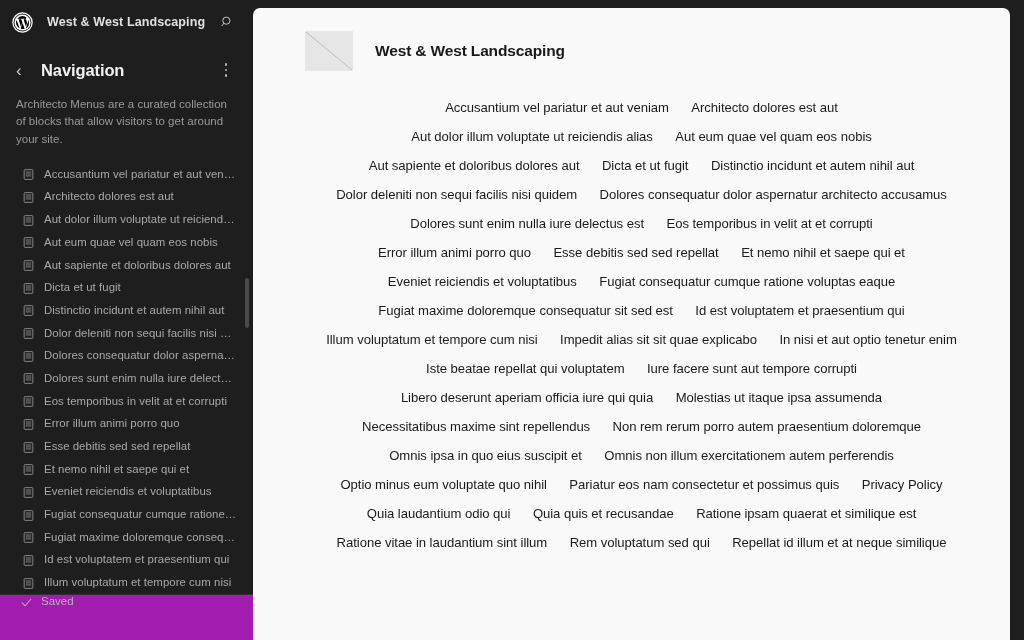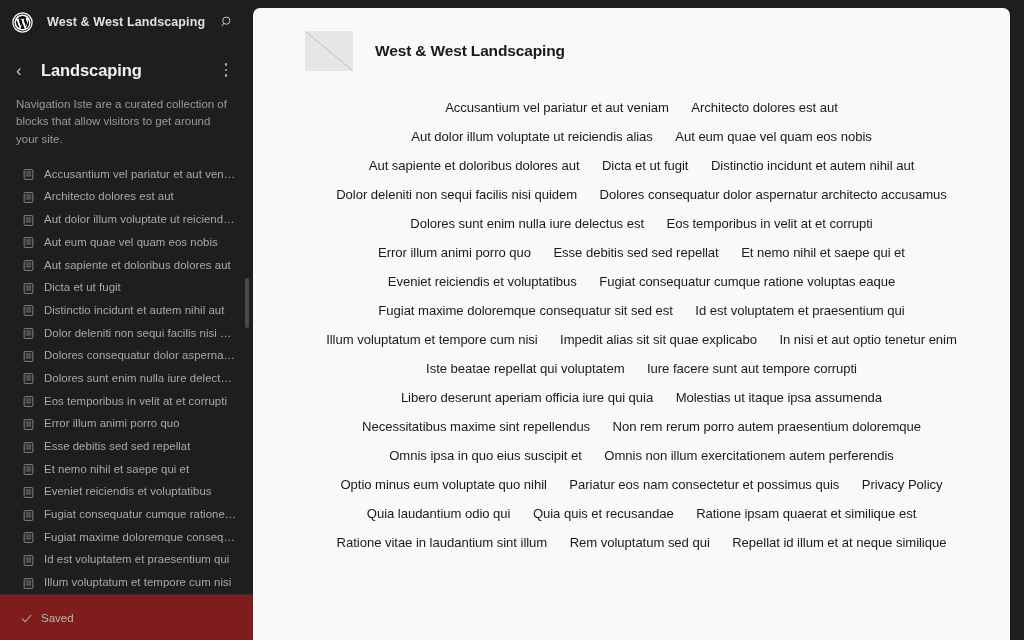--- a/index.html
+++ b/index.html
@@ -198,23 +198,23 @@
   }
 
   
   .status-bar {
     position: absolute;
     left: 0;
     bottom: 0;
     width: 253px;
     height: 46px;
     display: flex;
-    align-items: center;
+    align-items: flex-start;
     padding-left: 20px;
-    background: #7f1d1d;
+    background: #a21caf;
     border-top: 1px solid #2f2f2f;
     gap: 8px;
     z-index: 5;
   }
 
   .check-icon {
     width: 13px;
     height: 13px;
     display: block;
     flex: 0 0 13px;
@@ -308,28 +308,28 @@
         <svg viewBox="0 0 24 24" width="16" height="16" aria-hidden="true">
           <circle cx="11" cy="10" r="5.4" fill="none" stroke="#cfcfcf" stroke-width="1.4"></circle>
           <line x1="7.2" y1="14.1" x2="4.4" y2="17.6" stroke="#cfcfcf" stroke-width="1.4" stroke-linecap="round"></line>
         </svg>
       </button>
     </div>
 
     <div class="nav-panel">
       <div class="nav-head">
         <button class="back-btn">‹</button>
-        <span class="nav-title">Landscaping</span>
+        <span class="nav-title">Navigation</span>
         <button class="kebab-btn">
           <i></i>
             <i></i>
             <i></i>
         </button>
       </div>
-      <p class="nav-desc">Navigation Iste are a curated collection of blocks that allow visitors to get around your site.</p>
+      <p class="nav-desc">Architecto Menus are a curated collection of blocks that allow visitors to get around your site.</p>
     </div>
 
     <div class="nav-list-wrap">
       <ul class="nav-list" id="nav-list">
           <li class="nav-item">
             <span class="pg-icon"><svg viewBox="0 0 24 24" width="13" height="13" aria-hidden="true">
                 <rect x="4" y="3" width="16" height="18" rx="1.6" fill="none" stroke="currentColor" stroke-width="1.6"></rect>
                 <line x1="7.6" y1="7.4" x2="16.4" y2="7.4" stroke="currentColor" stroke-width="1.5" stroke-linecap="round"></line>
                 <line x1="7.6" y1="11" x2="16.4" y2="11" stroke="currentColor" stroke-width="1.5" stroke-linecap="round"></line>
                 <line x1="7.6" y1="14.6" x2="16.4" y2="14.6" stroke="currentColor" stroke-width="1.5" stroke-linecap="round"></line>

